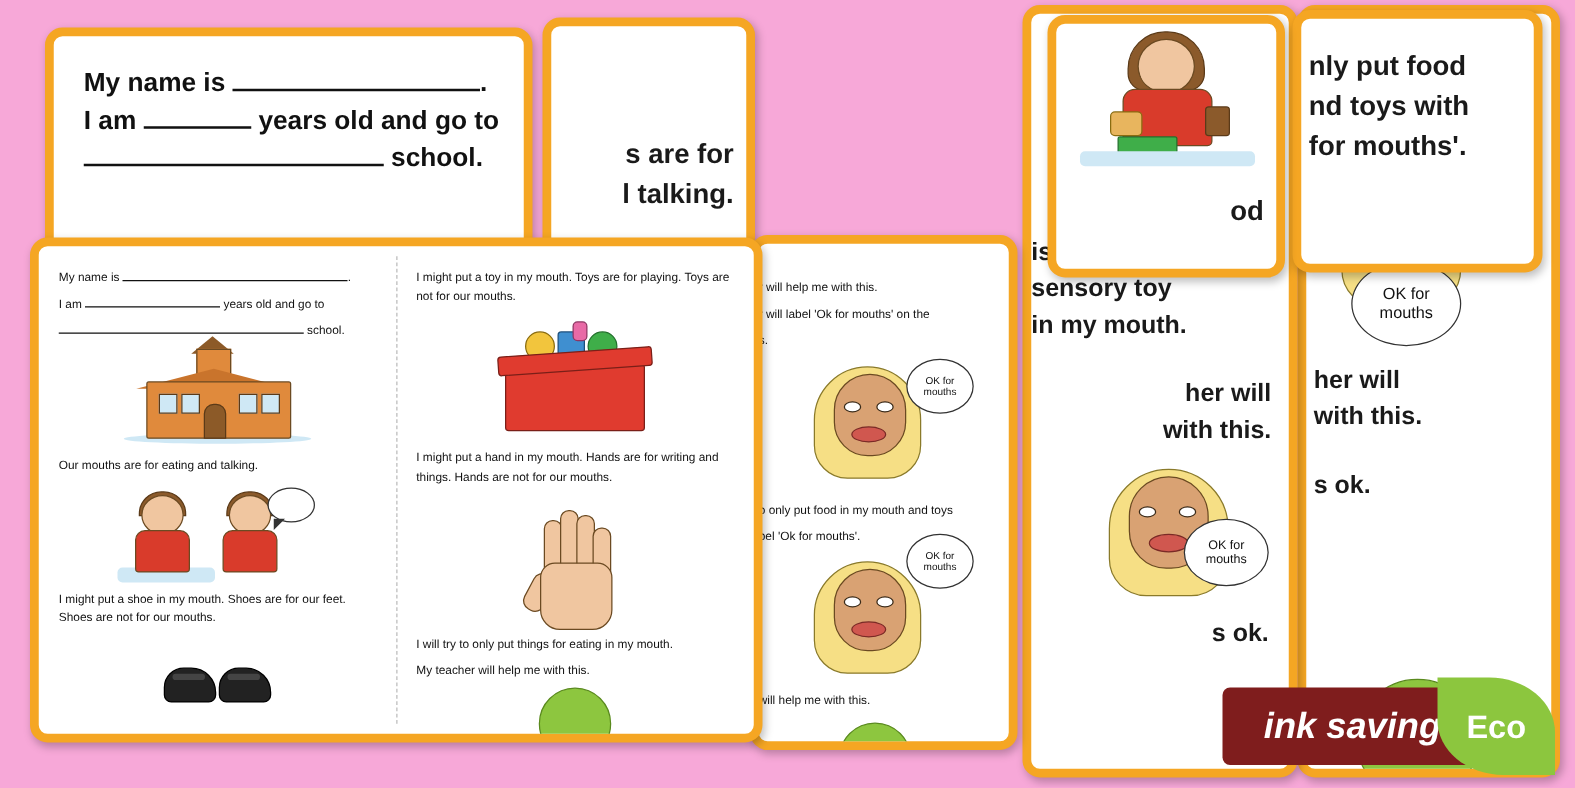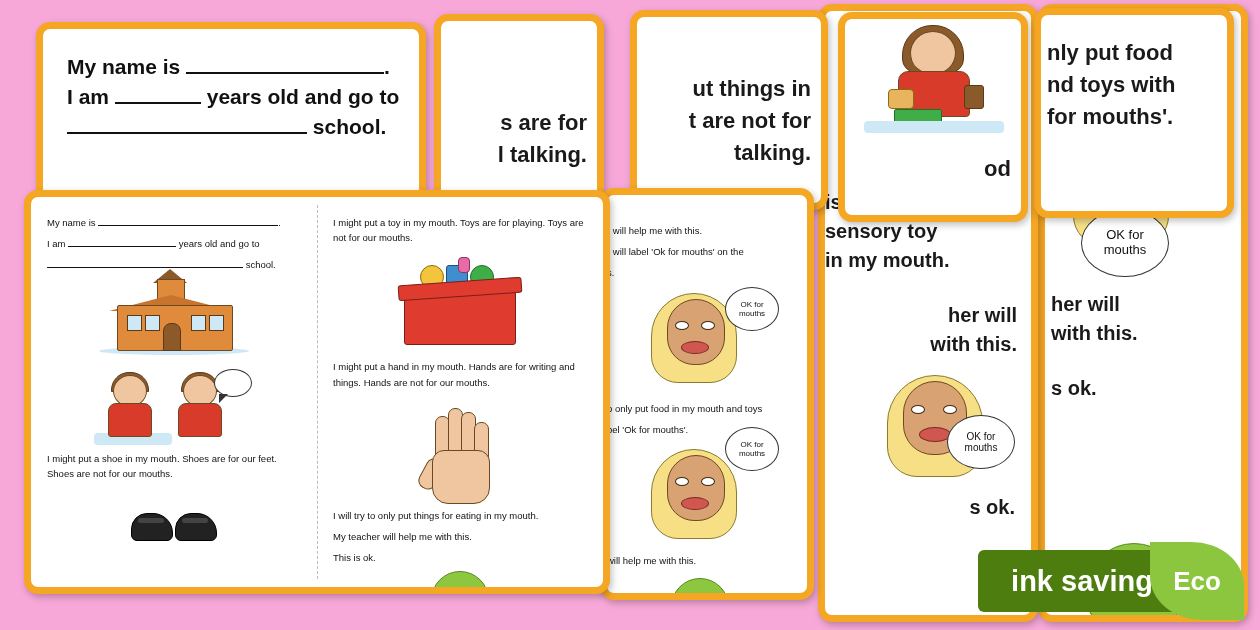--- a/index.html
+++ b/index.html
@@ -166,22 +166,22 @@
   .green-face{position:absolute;width:96px;height:96px;border-radius:50%;background:#8dc63f;border:1.5px solid #5a8a1e;}
   .green-face .e{position:absolute;top:30px;width:14px;height:9px;border-bottom:3px solid #234;border-radius:0 0 14px 14px;}
   .green-face .e.l{left:22px;} .green-face .e.r{right:22px;}
 
   
   #eco{
     position:absolute;right:12px;bottom:10px;width:270px;height:78px;
   }
   #eco .bar{
     position:absolute;left:0;top:8px;width:208px;height:62px;
-    background:#4d7c0f;border-radius:6px;
-    display:flex;align-items:center;justify-content:center;
+    background:#7f1d1d;border-radius:6px;
+    display:flex;align-items:center;justify-content:center;font-style:italic;
   }
   #eco .bar span{color:#fff;font-size:29px;font-weight:bold;font-family:"Liberation Sans", sans-serif;}
   #eco .leaf{
     position:absolute;right:4px;top:0px;width:94px;height:78px;
     background:#8cc63e;border-radius:0 56% 0 56%;
     transform:rotate(0deg);
     display:flex;align-items:center;justify-content:center;
   }
   #eco .leaf span{color:#fff;font-size:26px;font-weight:bold;}
 </style>
@@ -284,33 +284,20 @@
           <div class="cup"></div>
         <div class="tray"></div>
           <div class="desk"></div>
       </div>
       <div class="bigtext" style="text-align:right;padding-right:10px;">
         <div>od</div>
       </div>
     </div>
   </div>
 
-  <div class="card" id="page-things">
-    <div class="inner">
-      <div class="pad">
-        <div class="bigtext">
-          <div>ut things in</div>
-          <div>t are not for</div>
-          <div>talking.</div>
-          <div style="height:24px;"></div>
-          <div>t put a shoe in</div>
-        </div>
-      </div>
-    </div>
-  </div>
 
   <div class="card" id="page-mouths">
     <div class="inner">
       <div class="pad">
         <div class="bigtext">
           <div>s are for</div>
           <div>l talking.</div>
         </div>
       </div>
     </div>
@@ -404,20 +391,21 @@
           <div class="tower"></div>
         <div class="roof"></div>
           <div class="body"></div>
         <div class="w w1"></div>
           <div class="w w2"></div>
           <div class="w w3"></div>
           <div class="w w4"></div>
         <div class="door"></div>
       </div>
 
+      <p class="sm p">Our mouths are for eating and talking.</p>
 
       <div class="kids">
         <div class="desk"></div>
         <div class="tray"></div>
         <div class="kid kid1">
             <div class="hair"></div>
             <div class="head"></div>
             <div class="body"></div>
           </div>
         <div class="kid kid2">
@@ -458,21 +446,20 @@
         <div class="f f1"></div>
           <div class="f f2"></div>
           <div class="f f3"></div>
           <div class="f f4"></div>
         <div class="thumb"></div>
           <div class="palm"></div>
       </div>
 
       <p class="sm p" style="">I will try to only put things for eating in my mouth.</p>
       <p class="sm p">My teacher will help me with this.</p>
-      <p class="sm p">This is ok.</p>
 
       <div class="smiley" style="margin-top:4px;">
         
       </div>
     </div>
   </div>
 
   <div id="eco">
     <div class="bar">
       <span>ink saving</span>

